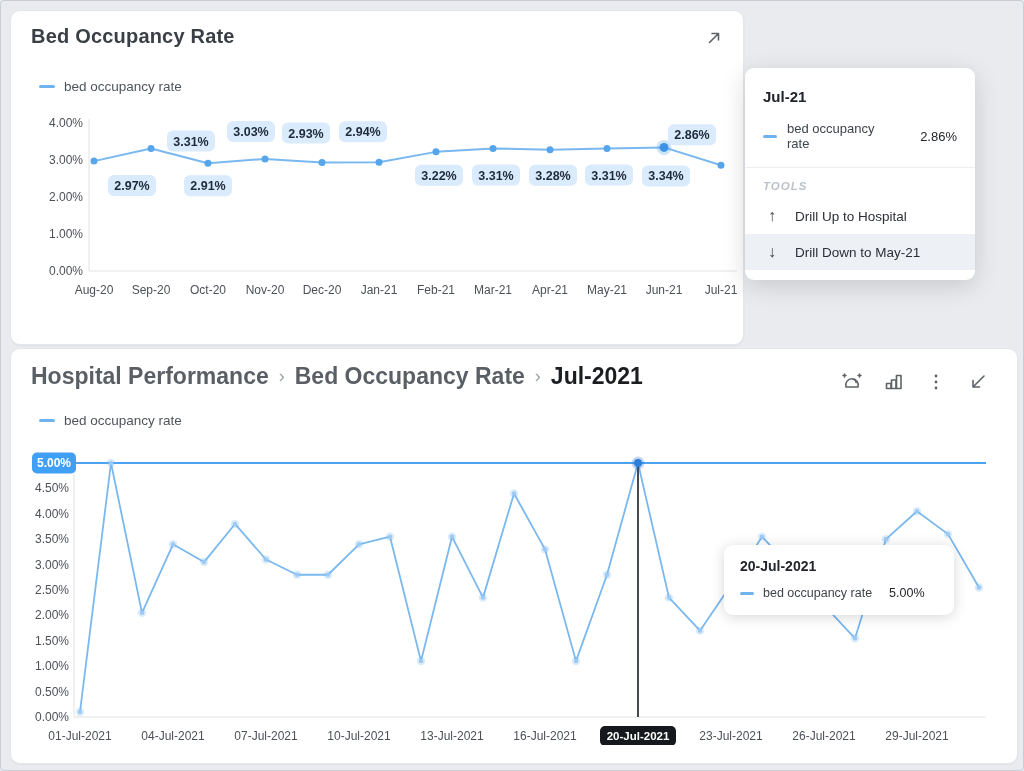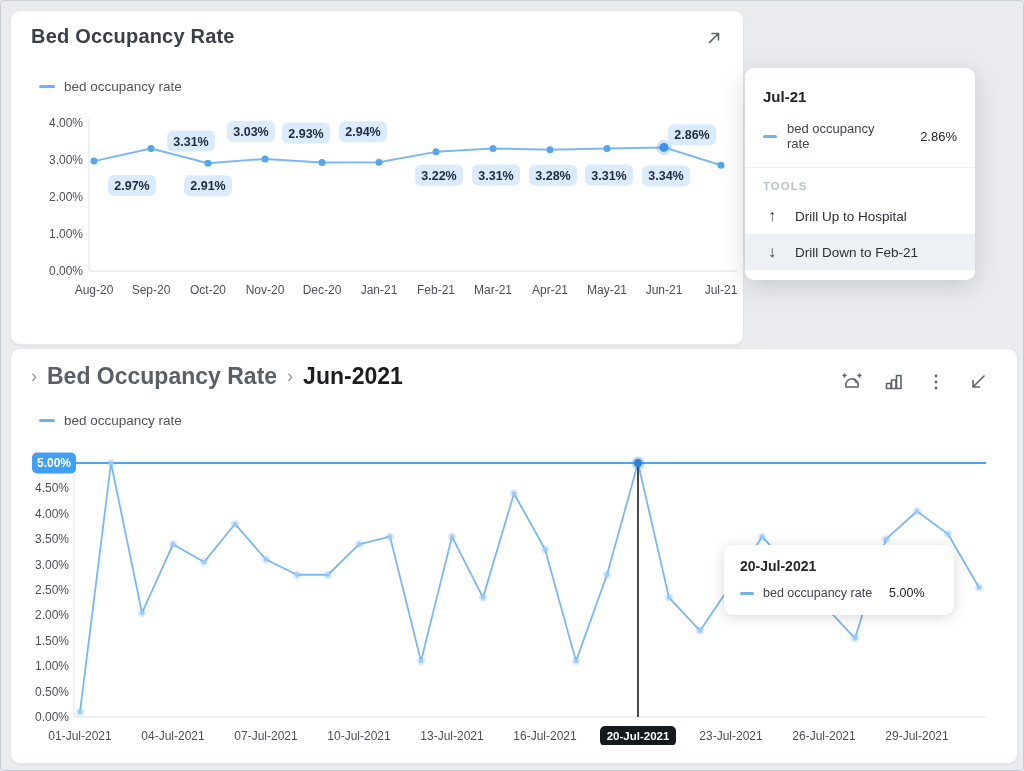--- a/index.html
+++ b/index.html
@@ -41,21 +41,21 @@
   .crumb-last{color:#1b1d21;}
   .head-icons{display:flex;align-items:center;gap:16px;margin-top:6px;}
 
   
   .context-menu{position:absolute;left:745px;top:68px;width:230px;background:#fff;border-radius:9px;
     box-shadow:0 6px 24px rgba(0,0,0,.15);padding:14px 0 10px;z-index:6;}
   .cm-header{padding:6px 18px 8px;font-size:15px;font-weight:700;color:#202329;}
   .cm-series{display:flex;align-items:center;gap:10px;padding:8px 18px 16px;font-size:13px;color:#3f444b;}
   .cm-series .val{margin-left:10px;color:#23262b;}
   .cm-div{height:1px;background:#eceef2;}
-  .cm-tools{padding:12px 18px 6px;font-size:11.5px;font-weight:700;letter-spacing:.09em;color:#bdc3cb;}
+  .cm-tools{padding:12px 18px 6px;font-size:11.5px;font-weight:700;letter-spacing:.09em;color:#bdc3cb;font-style:italic;}
   .cm-item{display:flex;align-items:center;gap:14px;padding:9px 18px;font-size:13.5px;color:#2c3036;cursor:pointer;}
   .cm-item.active{background:#edf0f4;}
   .cm-arrow{font-size:16px;color:#3f444b;width:18px;text-align:center;}
 
   
   .chart-tooltip{position:absolute;left:713px;top:196px;width:198px;background:#fff;border-radius:9px;
     box-shadow:0 2px 14px rgba(0,0,0,.16);padding:13px 16px 15px;z-index:4;}
   .tt-title{font-size:14px;font-weight:700;color:#23262b;}
   .tt-row{display:flex;align-items:center;gap:9px;margin-top:12px;font-size:12.5px;color:#3f444b;}
   .tt-row .dash{width:14px;height:3px;}
@@ -148,31 +148,32 @@
     <span class="val">2.86%</span>
   </div>
   <div class="cm-div"></div>
   <div class="cm-tools">TOOLS</div>
   <div class="cm-item">
     <span class="cm-arrow">↑</span>
     <span>Drill Up to Hospital</span>
   </div>
   <div class="cm-item active">
     <span class="cm-arrow">↓</span>
-    <span>Drill Down to Feb-21</span>
+    <span>Drill Down to May-21</span>
   </div>
 </div>
 
 <section class="card card-bottom">
   <div class="card-head">
     <div class="breadcrumb">
+      <span class="crumb">Hospital Performance</span>
       <span class="crumb-sep">›</span>
       <span class="crumb">Bed Occupancy Rate</span>
       <span class="crumb-sep">›</span>
-      <span class="crumb crumb-last">Jun-2021</span>
+      <span class="crumb crumb-last">Jul-2021</span>
     </div>
     <div class="head-icons">
       <span class="icon-btn">
         <svg width="22" height="22" viewBox="0 0 22 22">
           <path d="M5 16 a6.3 6.3 0 1 1 12 0 Z"></path>
           <path d="M12.6 8.2 a3.6 3.6 0 0 1 2.5 3.4"></path>
           <path d="M3.5 3 v3 M2 4.5 h3"></path>
             <path d="M18.5 3 v3 M17 4.5 h3"></path>
         </svg>
       </span>

